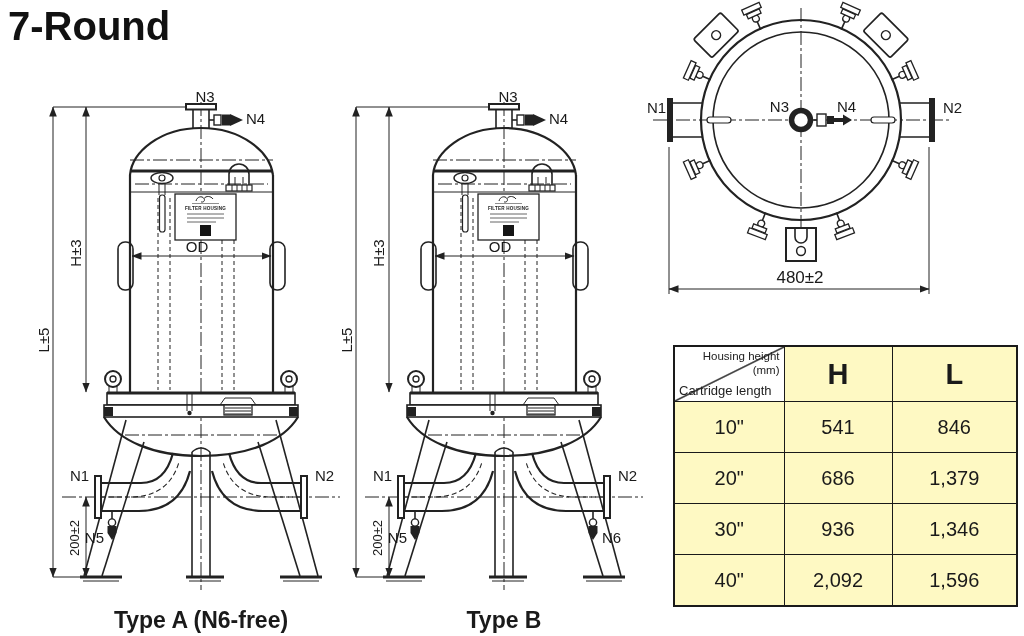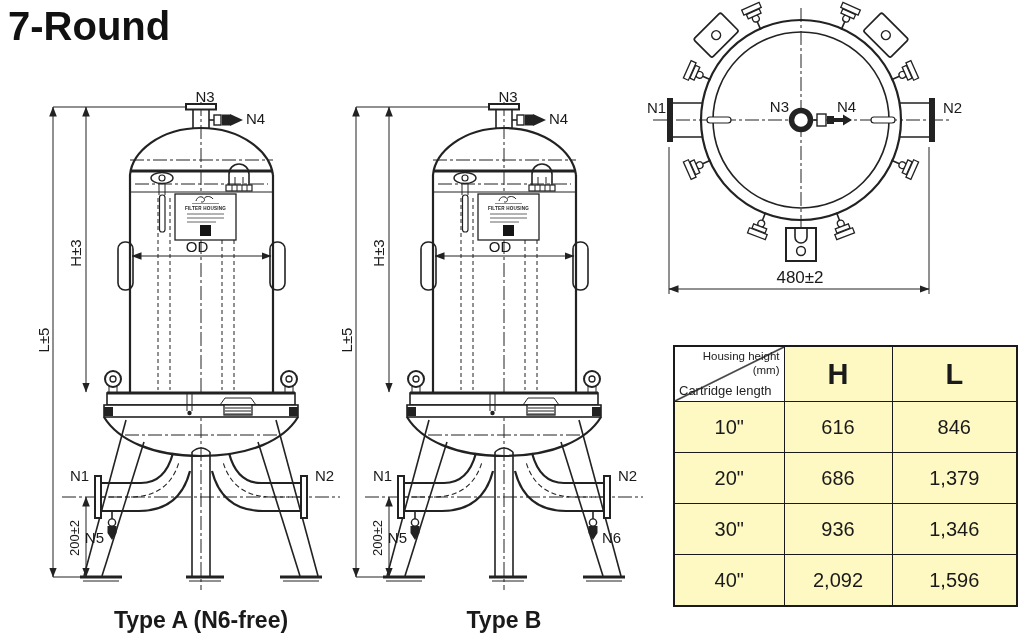--- a/index.html
+++ b/index.html
@@ -297,21 +297,21 @@
           <div>Housing height</div>
           <div>(mm)</div>
         </div>
         <div class="c-bot">Cartridge length</div>
       </th>
       <th class="metric">H</th>
       <th class="metric">L</th>
     </tr>
     <tr>
       <td>10"</td>
-      <td>616</td>
+      <td>541</td>
       <td>846</td>
     </tr>
     <tr>
       <td>20"</td>
       <td>686</td>
       <td>1,379</td>
     </tr>
     <tr>
       <td>30"</td>
       <td>936</td>

